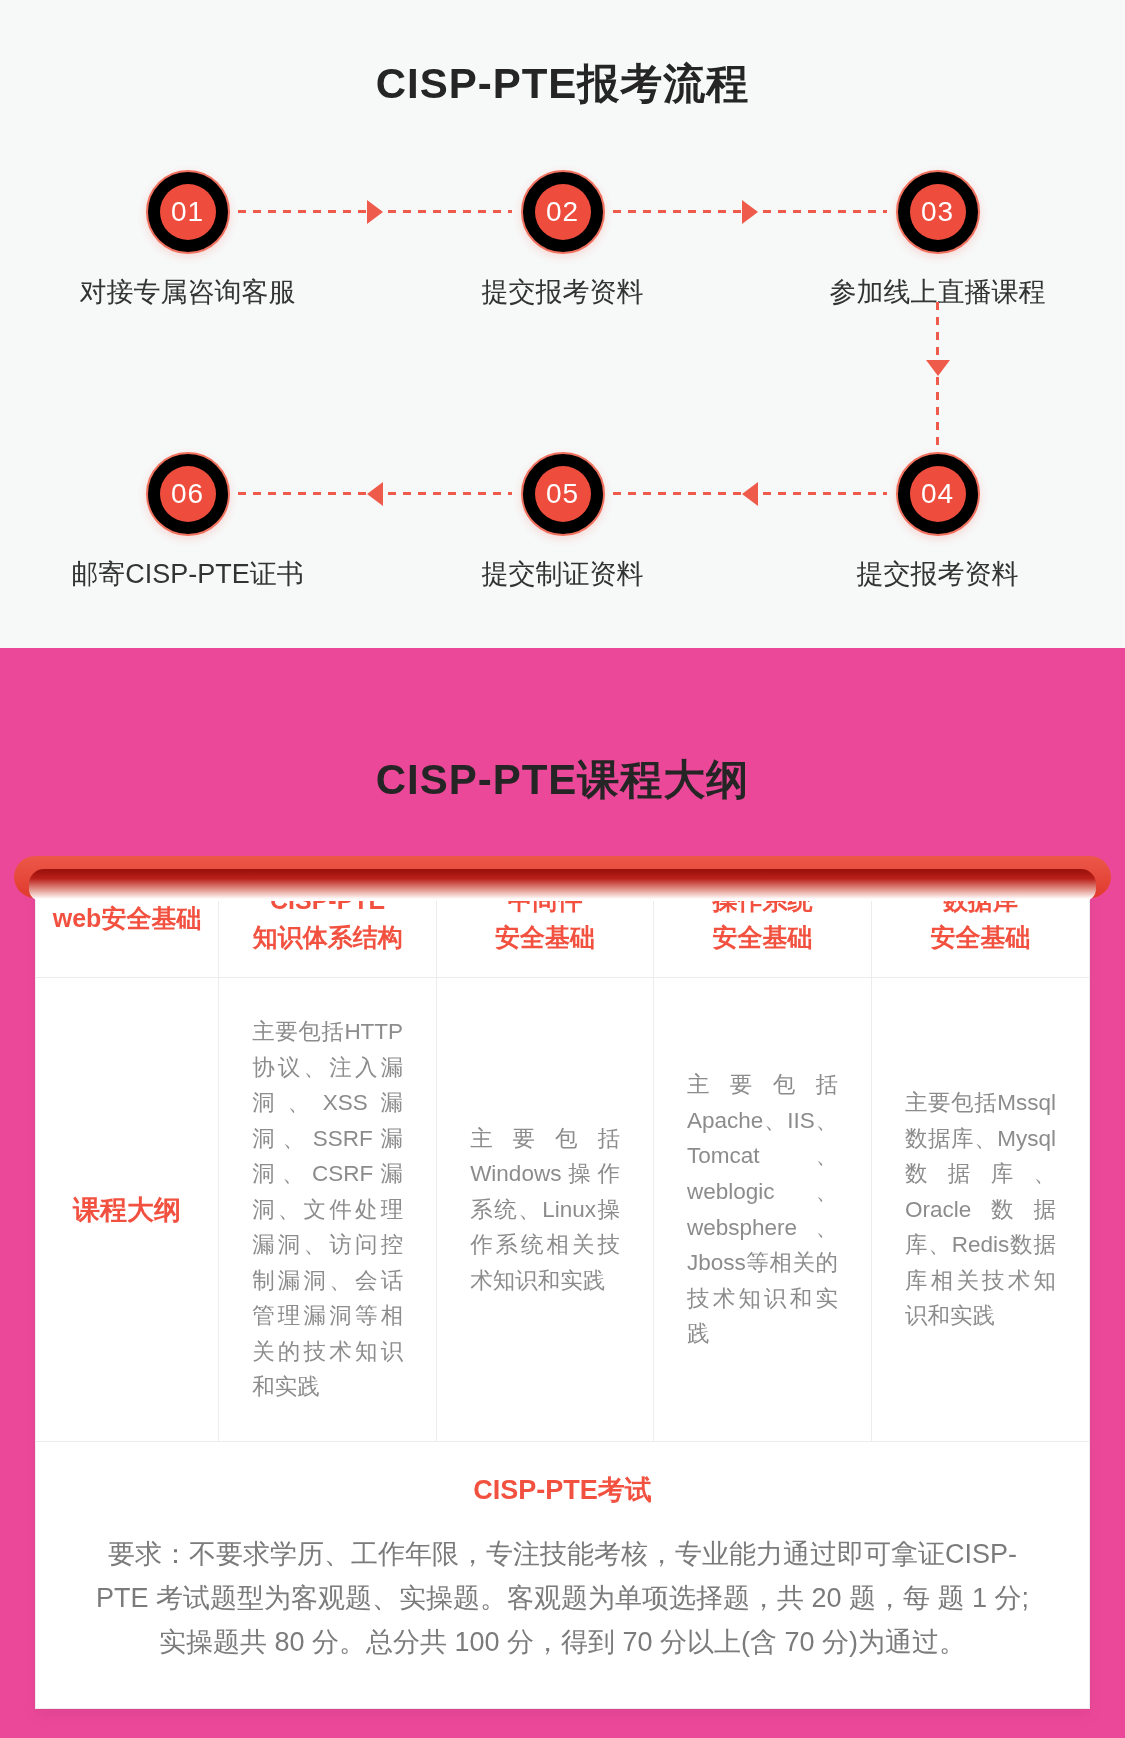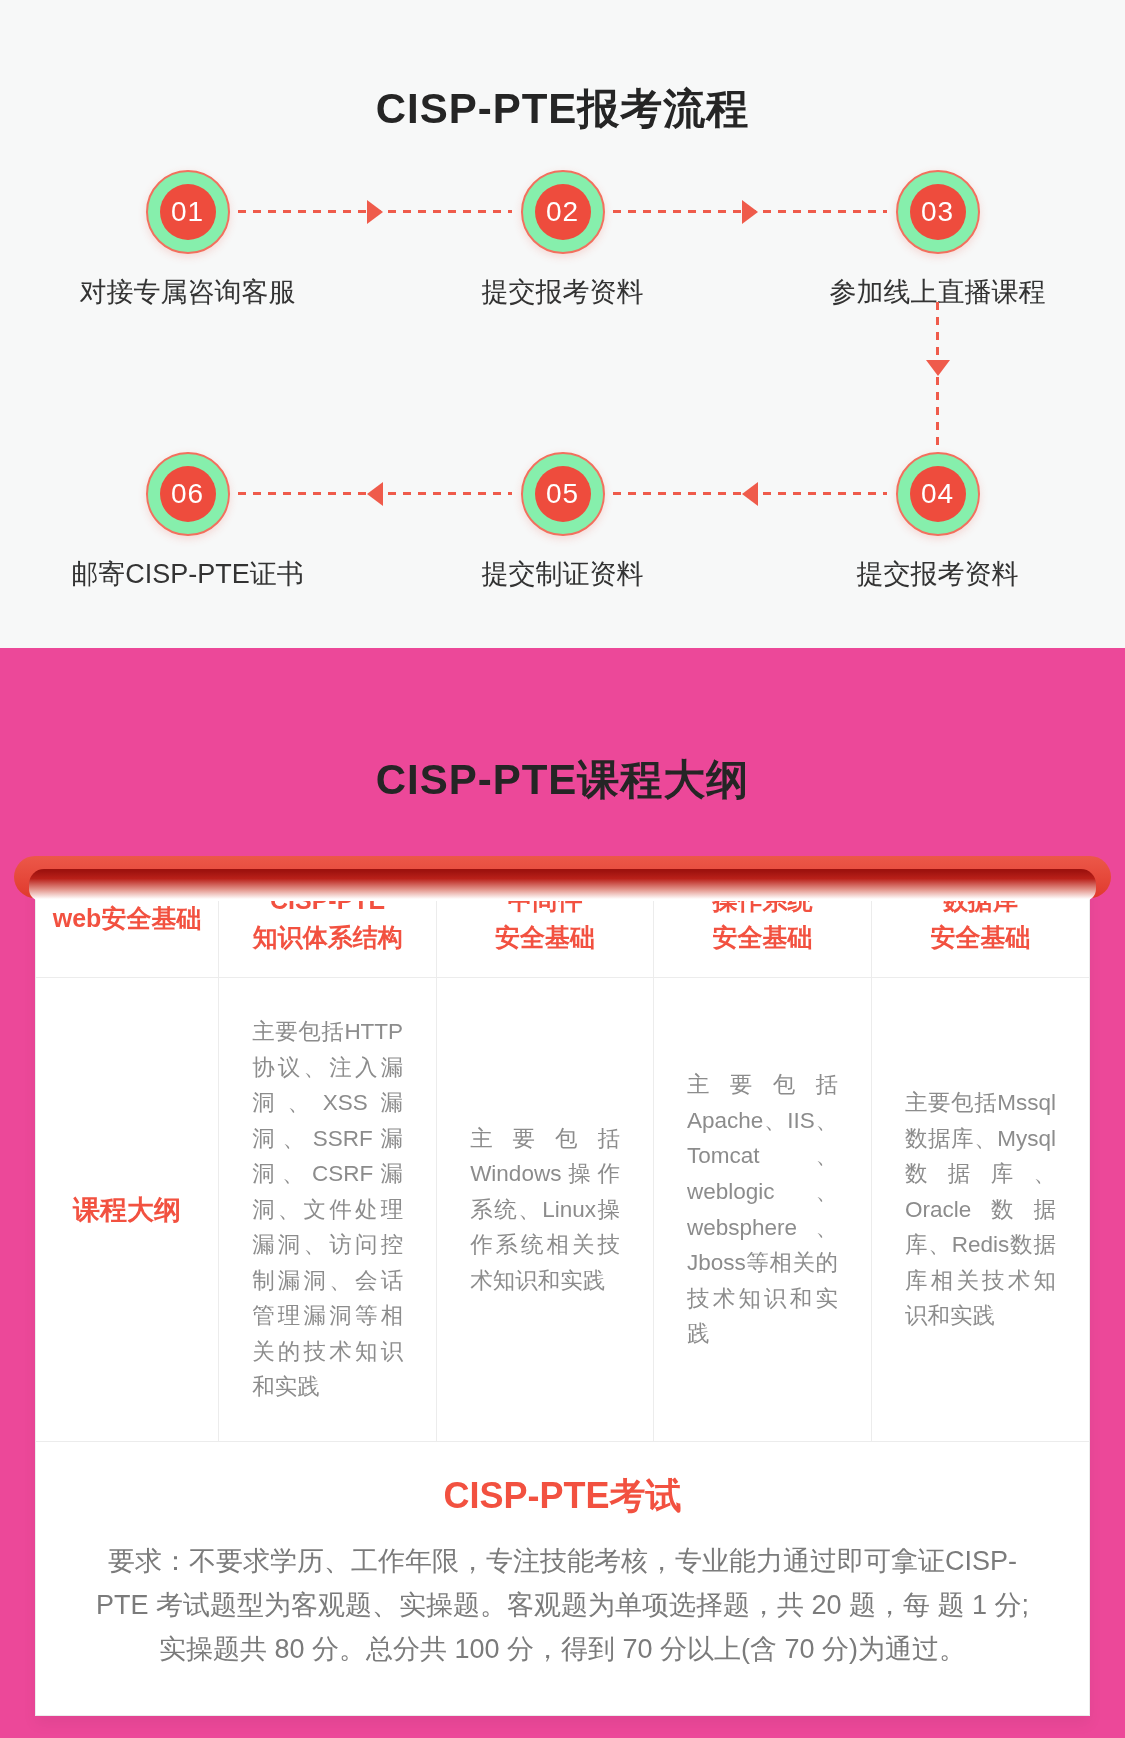--- a/index.html
+++ b/index.html
@@ -29,40 +29,40 @@
     background: var(--bg-gray);
     overflow: hidden;
   }
   .section-title {
     text-align: center;
     font-size: 42px;
     font-weight: 600;
     color: #252525;
     letter-spacing: 1px;
   }
-  .flow-section .section-title { padding-top: 81px; }
+  .flow-section .section-title { padding-top: 56px; }
 
   .flow-row {
     position: absolute;
     left: 0; right: 0;
     display: grid;
     grid-template-columns: repeat(3, 1fr);
   }
   .flow-row.row1 { top: 170px; }
   .flow-row.row2 { top: 452px; }
   .flow-step {
     display: flex;
     flex-direction: column;
     align-items: center;
   }
   .step-circle {
     width: 84px; height: 84px;
     border-radius: 50%;
     border: 2px solid var(--accent-light);
-    background: #86efac;
+    background: #000000;
     display: flex; align-items: center; justify-content: center;
     box-shadow: 0 3px 8px rgba(238,76,61,0.18);
   }
   .step-circle-inner {
     width: 56px; height: 56px;
     border-radius: 50%;
     background: var(--accent);
     color: #ffffff;
     font-size: 28px;
     letter-spacing: 1px;
@@ -185,24 +185,24 @@
   .body-cell .cell-text {
     font-size: 22.5px;
     color: var(--text-gray);
     line-height: 1.58;
     text-align: justify;
     width: 100%;
   }
 
   .exam-block { padding: 30px 50px 44px 50px; text-align: center; }
   .exam-title {
-    font-size: 36px;
+    font-size: 27px;
     font-weight: 700;
     color: var(--header-red);
-    margin-bottom: 18px;
+    margin-bottom: 24px;
   }
   .exam-text {
     font-size: 27px;
     color: #7b7b7b;
     line-height: 1.63;
     max-width: 935px;
     margin: 0 auto;
     text-align: center;
   }
 </style>

